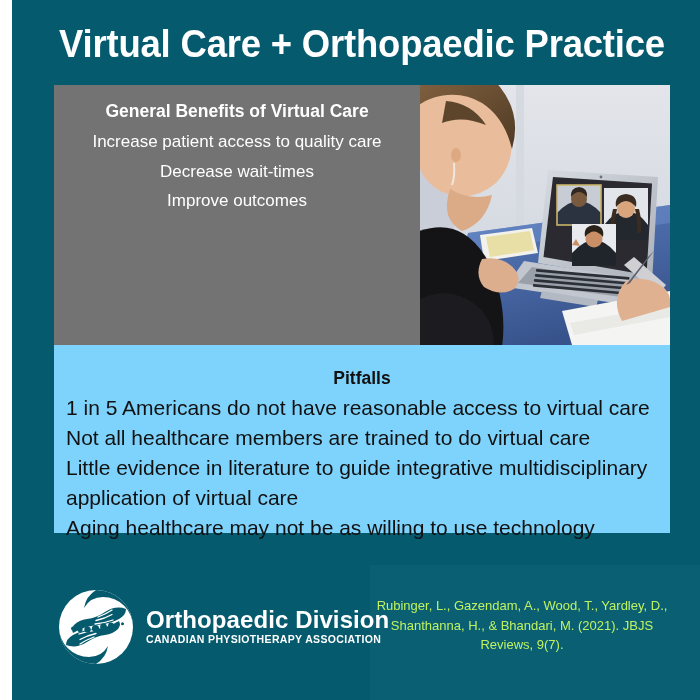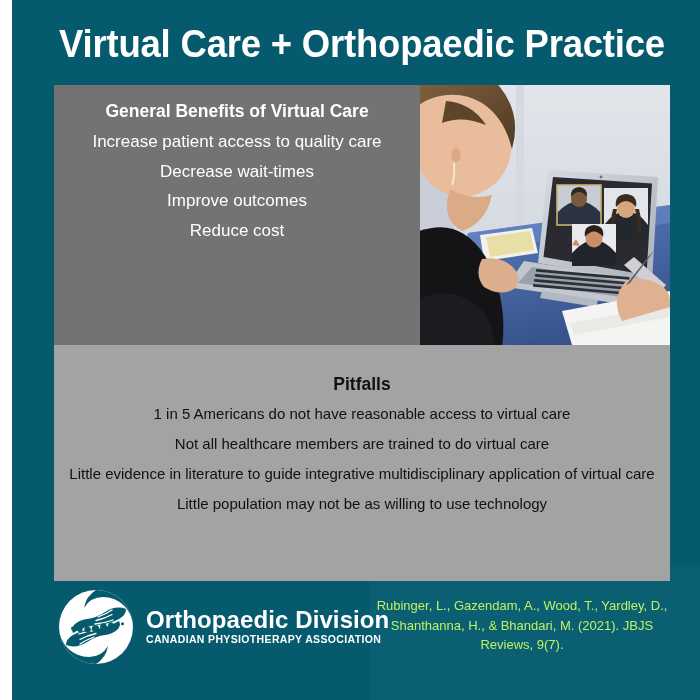--- a/index.html
+++ b/index.html
@@ -102,45 +102,44 @@
     background: #d8dbe2;
   }
   .photo svg { display: block; }
 
   
   .pitfalls-panel {
     position: absolute;
     left: 42px;
     top: 345px;
     width: 616px;
-    height: 236px;
-    background: #a3a3a3;
+    height: 188px;
+    background: #7dd3fc;
     box-sizing: border-box;
-    padding: 27px 12px 0 12px;
+    padding: 21px 12px 0 12px;
   }
   .pitfalls-heading {
     color: #111111;
     font-family: "Liberation Sans Narrow", "Liberation Sans", sans-serif;
     font-weight: bold;
     font-size: 17.5px;
     text-align: center;
     line-height: 24px;
     margin-bottom: 3px;
   }
   .pitfalls-list {
     list-style: none;
     margin: 0;
     padding: 0;
   }
   .pitfalls-list li {
     color: #111111;
     font-family: "Liberation Sans Narrow", "Liberation Sans", sans-serif;
     font-weight: normal;
-    font-size: 15px;
-    text-align: center;
+    font-size: 21px;
     line-height: 30px;
   }
 
   
   .logo-block {
     position: absolute;
     left: 44px;
     top: 586px;
     width: 270px;
     height: 82px;
@@ -197,21 +196,20 @@
   <div class="bg-band-right"></div>
 
   <div class="title">Virtual Care + Orthopaedic Practice</div>
 
   <div class="benefits-panel">
     <div class="benefits-heading">General Benefits of Virtual Care</div>
     <ul class="benefits-list">
       <li>Increase patient access to quality care</li>
       <li>Decrease wait-times</li>
       <li>Improve outcomes</li>
-      <li>Reduce cost</li>
     </ul>
   </div>
 
   <div class="photo">
     <svg width="250" height="260" viewBox="0 0 250 260" xmlns="http://www.w3.org/2000/svg">
       <defs>
         <linearGradient id="wallg" x1="0" y1="0" x2="0" y2="1">
           <stop offset="0%" stop-color="#e3e5ea"></stop>
           <stop offset="100%" stop-color="#ccd2dc"></stop>
         </linearGradient>
@@ -308,21 +306,21 @@
       </g>
     </svg>
   </div>
 
   <div class="pitfalls-panel">
     <div class="pitfalls-heading">Pitfalls</div>
     <ul class="pitfalls-list">
       <li>1 in 5 Americans do not have reasonable access to virtual care</li>
       <li>Not all healthcare members are trained to do virtual care</li>
       <li>Little evidence in literature to guide integrative multidisciplinary application of virtual care</li>
-      <li>Little population may not be as willing to use technology</li>
+      <li>Aging healthcare may not be as willing to use technology</li>
     </ul>
   </div>
 
   <div class="logo-block">
     <div class="logo-mark">
       <svg width="80" height="80" viewBox="0 0 80 80" xmlns="http://www.w3.org/2000/svg">
 
         <circle cx="40" cy="40" r="37" fill="#ffffff"></circle>
 
         <path d="M40 3 a37 37 0 0 1 37 37 a30 30 0 0 0 -30 -30 a22 22 0 0 0 -19 11 a26 26 0 0 1 12 -18 Z" fill="#065a6e"></path>

